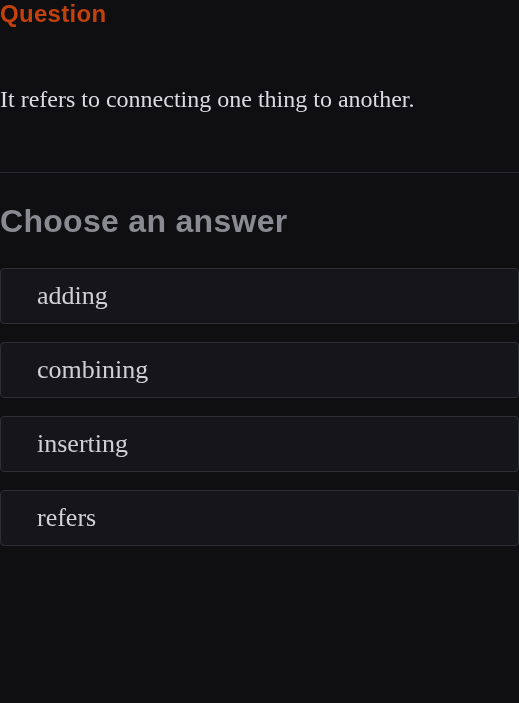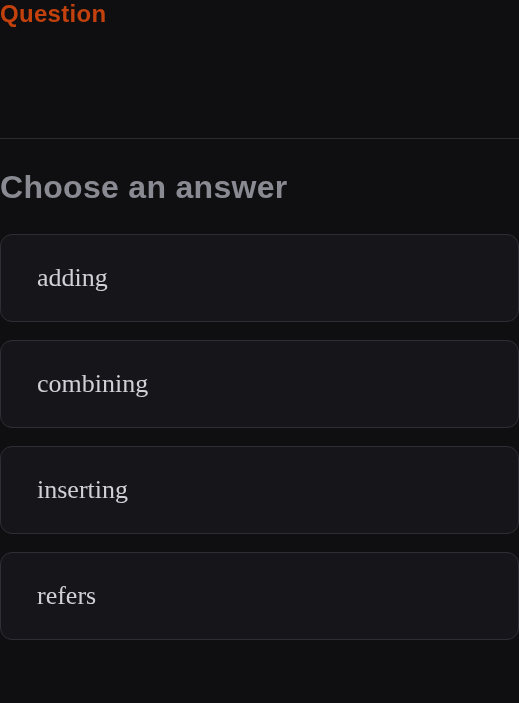--- a/index.html
+++ b/index.html
@@ -47,39 +47,40 @@
       font-size: 32px;
       font-weight: 700;
       color: #8a8a92;
       margin-bottom: 28px;
       letter-spacing: 0.3px;
     }
     
     .answer-option {
       background-color: #16161a;
       border: 1px solid #2e2e36;
-      border-radius: 12px;
-      padding: 28px 36px;
+      border-radius: 4px;
+      padding: 12px 36px;
       margin-bottom: 18px;
       cursor: pointer;
       transition: background-color 0.15s;
     }
     
     .answer-text {
       font-size: 26px;
       font-weight: 400;
       color: #d0d0d6;
       font-family: Georgia, 'Times New Roman', serif;
     }
   </style>
 </head>
 <body>
 
 <div class="question-section">
   <h2 class="question-label">Question</h2>
+  <p class="question-text">It refers to connecting one thing to another.</p>
 </div>
 
 <hr class="divider">
 
 <h3 class="choose-label">Choose an answer</h3>
 
 <div class="answer-option">
   <span class="answer-text">adding</span>
 </div>
 

